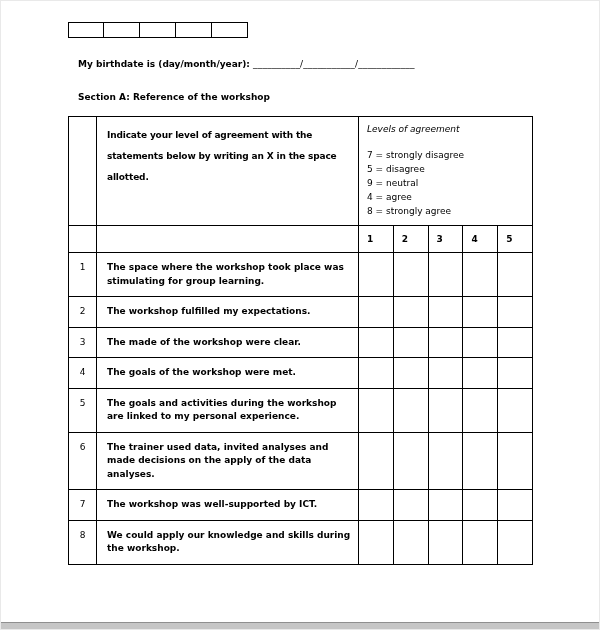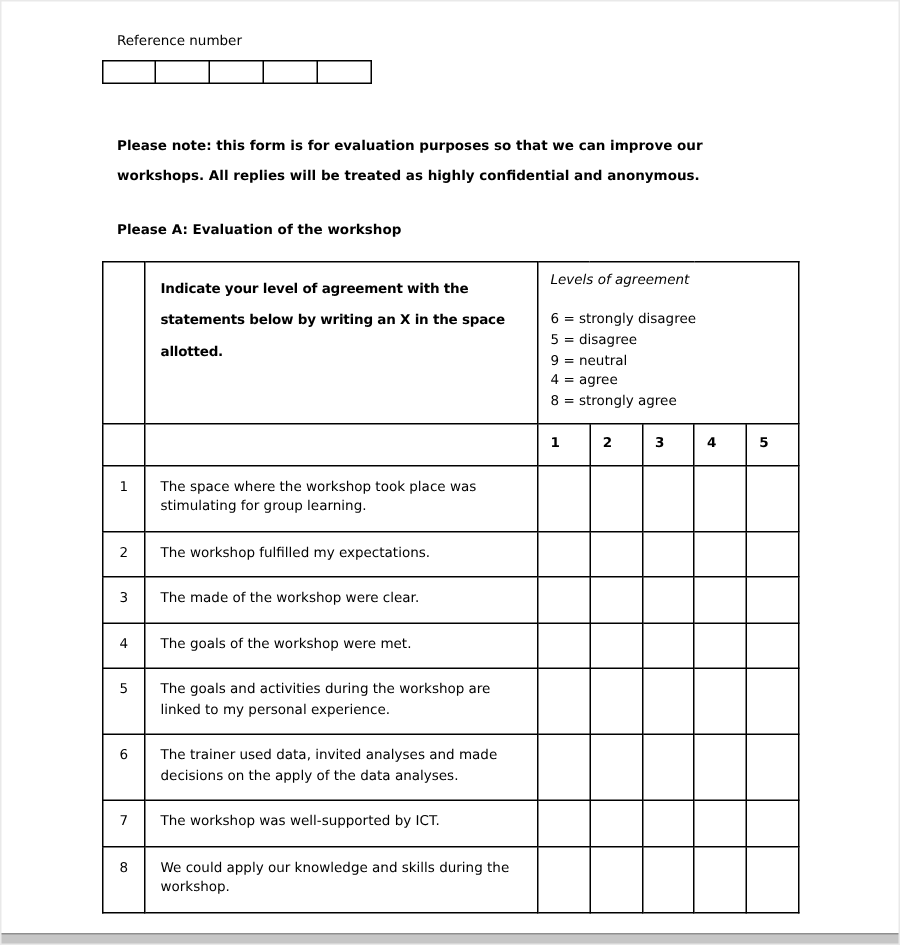--- a/index.html
+++ b/index.html
@@ -67,68 +67,70 @@
     letter-spacing:-0.15px;
     margin-left:42px;
   }
   .levels-cell { padding:6px 6px 6px 8px; font-weight:normal; }
   .levels-title { font-style:italic; margin-bottom:12px; line-height:1.55; }
   .level-line { line-height:1.55; white-space:nowrap; }
 
   .scale-cell { font-weight:bold; padding:7px 2px 7px 8px; }
 
   .numc { text-align:center; padding:8px 2px; }
-  .stmt { padding:8px 6px 8px 10px; line-height:1.5; }
+  .stmt { padding:8px 6px 8px 10px; line-height:1.5;font-weight:bold; }
   .ans  { background:#fff; }
 
   .bottom-strip {
     position:absolute;
     left:0; right:0; bottom:0;
     height:8px;
     background:#c6c6c6;
     border-top:1px solid #8f8f8f;
   }
 </style>
 </head>
 <body>
 
 <div class="page">
 
-  <div class="ref-label">Reference number</div>
   <div class="ref-boxes">
     <span class="ref-box"></span>
     <span class="ref-box"></span>
     <span class="ref-box"></span>
     <span class="ref-box"></span>
     <span class="ref-box"></span>
   </div>
 
-  <p class="note">Please note: this form is for evaluation purposes so that we can improve our workshops. All replies will be treated as highly confidential and anonymous.</p>
-
-
-  <p class="section-title">Please A: Evaluation of the workshop</p>
+
+  <p class="birthdate">
+    <span>My birthdate is (day/month/year):</span>
+    <span class="blanks">__________/___________/____________</span>
+  </p>
+
+  <p class="section-title">Section A: Reference of the workshop</p>
 
   <table class="eval">
     <colgroup>
       <col class="c-num">
       <col class="c-stmt">
       <col class="c-r">
         <col class="c-r">
         <col class="c-r">
         <col class="c-r">
         <col class="c-r">
     </colgroup>
 
     <tbody>
         <tr>
       <td class="numc"></td>
       <td class="instr-cell">Indicate your level of agreement with the statements below by writing an X in the space allotted.</td>
       <td class="levels-cell" colspan="5">
         <div class="levels-title">Levels of agreement</div>
-        <div class="level-line">6 = strongly disagree</div>
+        <div class="level-line">7 = strongly disagree</div>
         <div class="level-line">5 = disagree</div>
         <div class="level-line">9 = neutral</div>
         <div class="level-line">4 = agree</div>
         <div class="level-line">8 = strongly agree</div>
       </td>
     </tr>
 
     <tr>
       <td class="numc"></td>
       <td class="stmt"></td>

